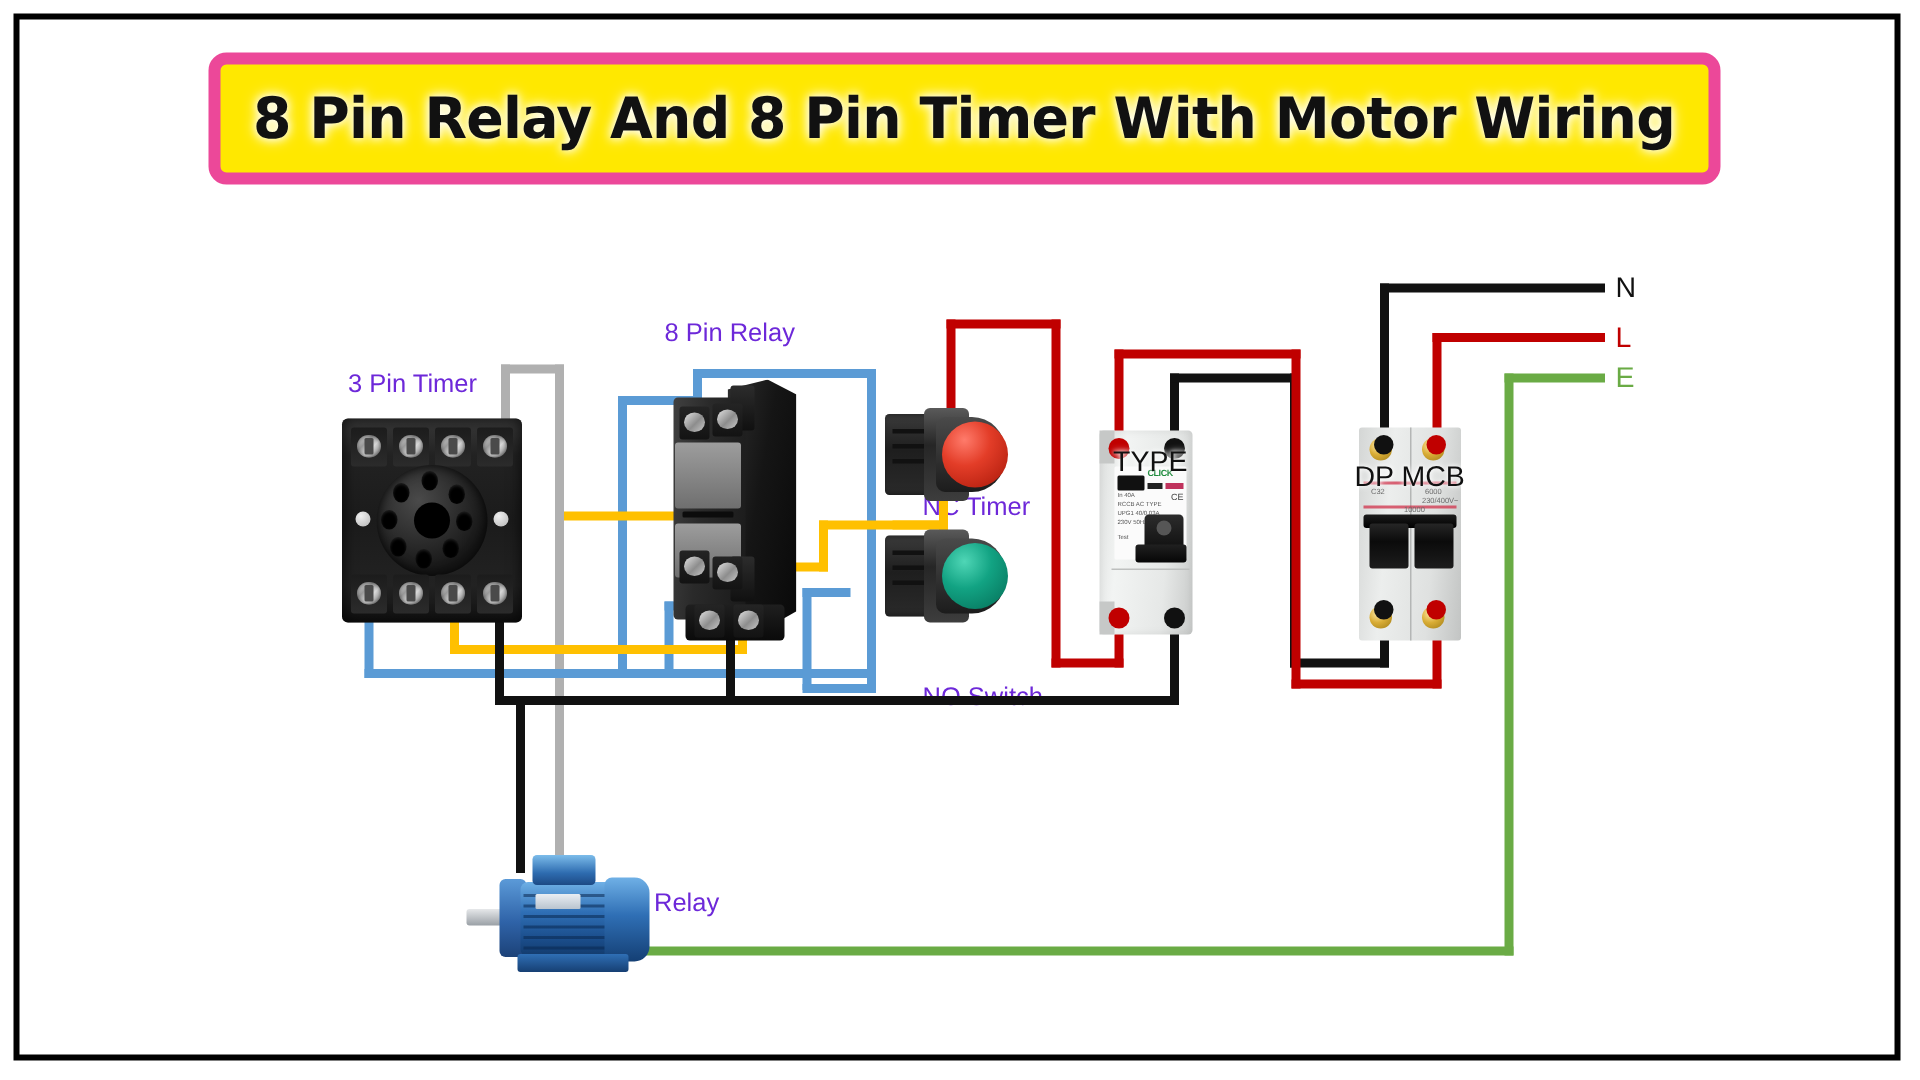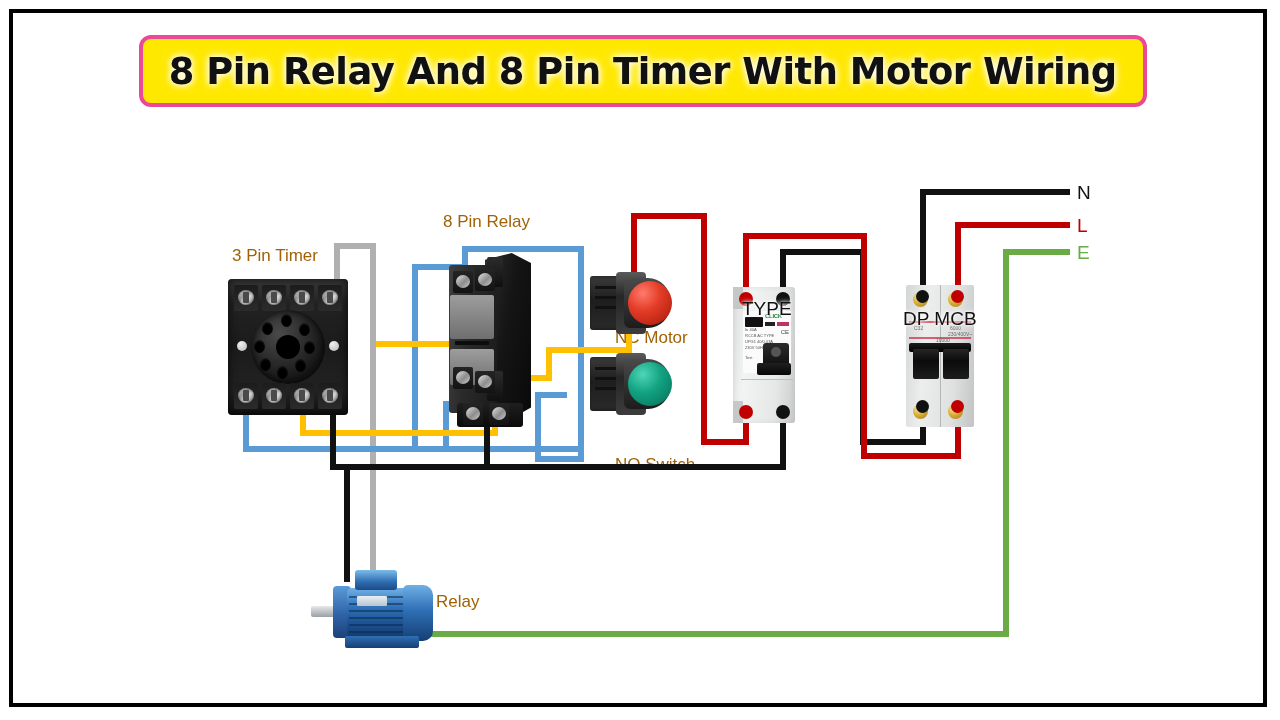--- a/index.html
+++ b/index.html
@@ -27,23 +27,23 @@
     box-sizing: border-box;
     pointer-events: none;
   }
 
   
   .title-banner {
     position: absolute;
     left: 139px;
     top: 35px;
     width: 1008px;
-    height: 72px;
+    height: 88px;
     background: #ffe800;
-    border: 4px solid #ec4899;
+    border: 8px solid #ec4899;
     border-radius: 12px;
     box-sizing: border-box;
     display: flex;
     align-items: center;
     justify-content: center;
   }
   .title-text {
     font-family: "DejaVu Sans", sans-serif;
     font-weight: bold;
     font-size: 38px;
@@ -52,21 +52,21 @@
     white-space: nowrap;
     text-shadow: 0 0 6px #ffffff, 0 0 10px #ffffff;
     transform: scaleX(0.97);
   }
 
   
   .lbl {
     position: absolute;
     font-family: "Liberation Sans", sans-serif;
     font-size: 17px;
-    color: #a16207;
+    color: #6d28d9;
     white-space: nowrap;
   }
   .lbl-rail {
     font-size: 19px;
   }
   .lbl-on-device {
     font-size: 19px;
     font-weight: 400;
     color: #111111;
     text-shadow: 0 0 3px #ffffff, 0 0 5px #ffffff;
@@ -729,21 +729,21 @@
   <div class="pbtn" style="left:590px; top:272px;">
     <div class="pbtn-block">
       <div class="slot" style="top:10px;"></div>
       <div class="slot" style="top:20px;"></div>
       <div class="slot" style="top:30px;"></div>
     </div>
     <div class="pbtn-collar"></div>
     <div class="pbtn-ring"></div>
     <div class="pbtn-cap red"></div>
   </div>
-  <div class="lbl" style="left:615px; top:328px;">NC Motor</div>
+  <div class="lbl" style="left:615px; top:328px;">NC Timer</div>
 
   <div class="pbtn" style="left:590px; top:353px;">
     <div class="pbtn-block">
       <div class="slot" style="top:10px;"></div>
       <div class="slot" style="top:20px;"></div>
       <div class="slot" style="top:30px;"></div>
     </div>
     <div class="pbtn-collar"></div>
     <div class="pbtn-ring"></div>
     <div class="pbtn-cap green"></div>

